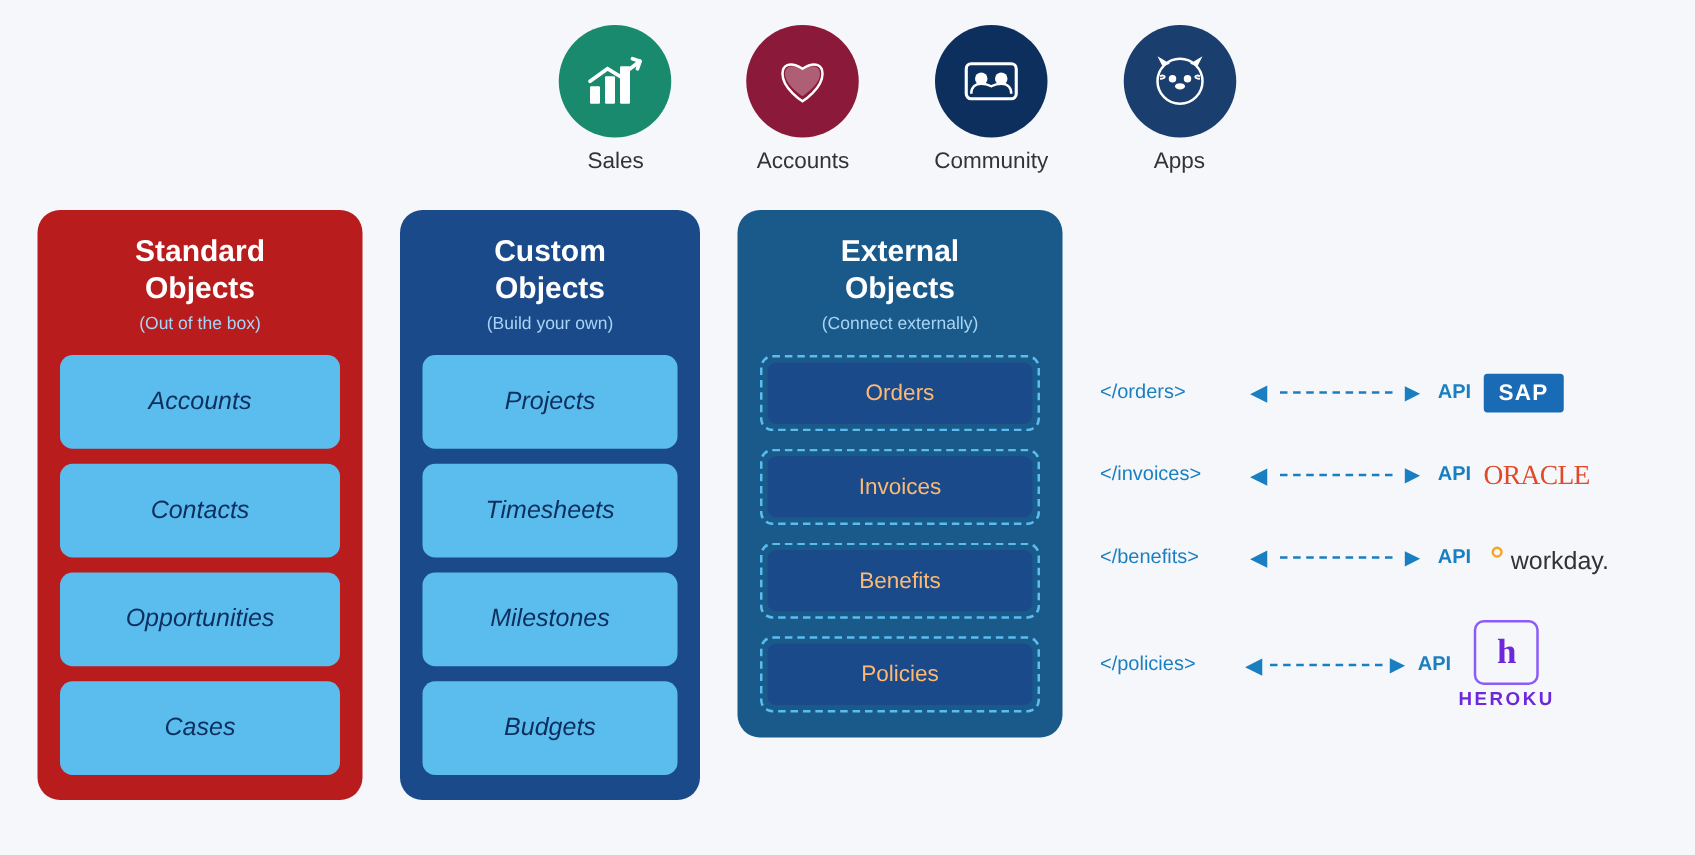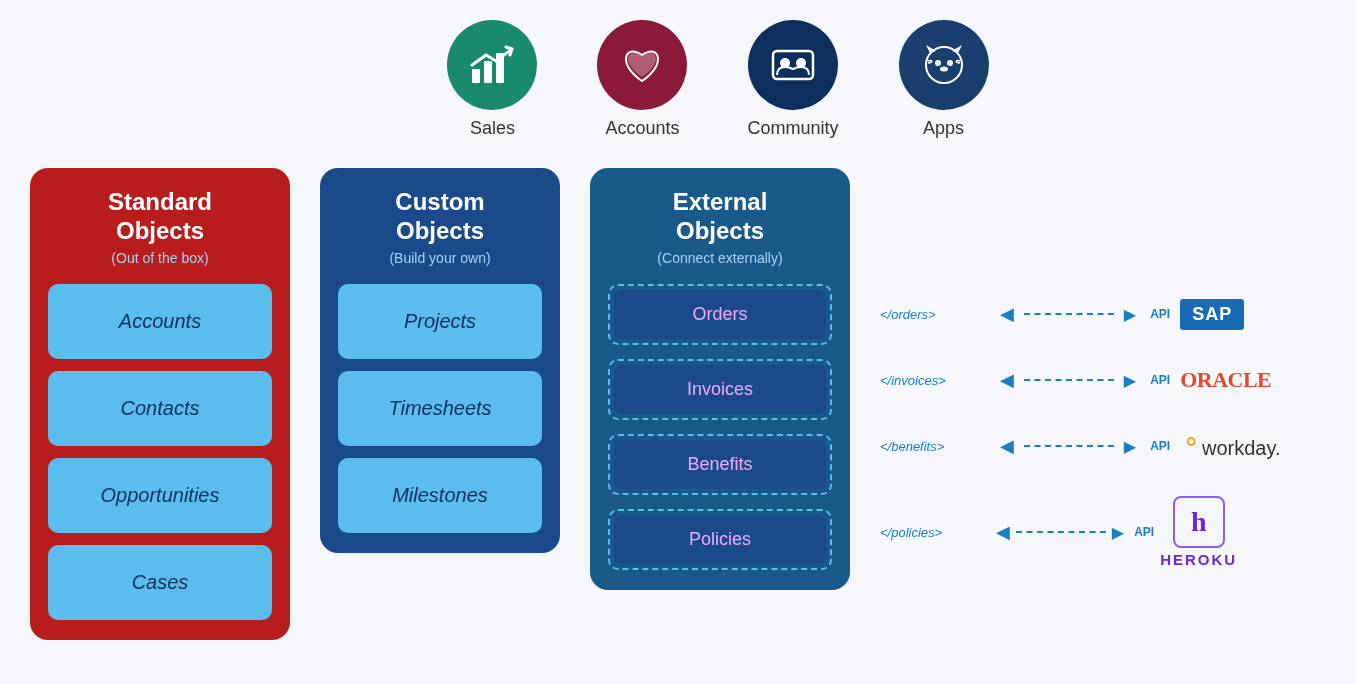--- a/index.html
+++ b/index.html
@@ -106,21 +106,21 @@
     .external-item-wrapper:last-child { margin-bottom: 0; }
 
     .dashed-box {
       border: 2.5px dashed #5bbdee;
       border-radius: 10px;
       padding: 4px;
     }
     .external-item-box {
       background: #1a4a8a;
       border-radius: 7px;
-      color: #f0abfc;
+      color: #fdba74;
       font-size: 18px;
       font-weight: 500;
       text-align: center;
       padding: 14px 10px;
     }
 
     
     .right-section {
       display: flex;
       flex-direction: column;
@@ -141,30 +141,29 @@
       font-size: 18px;
     }
 
     .arrow-right {
       color: #1a7fc1;
       font-size: 16px;
     }
 
     .tag-label {
       color: #1a7fc1;
-      font-size: 13px;
-      font-style: italic;
+      font-size: 16px;
       white-space: nowrap;
       min-width: 110px;
     }
 
     .api-badge {
       color: #1a7fc1;
       font-weight: 700;
-      font-size: 12px;
+      font-size: 16px;
       margin-left: 4px;
     }
   </style>
 </head>
 <body>
 
 <div class="top-icons">
 
   <div class="icon-item">
     <div class="icon-circle" style="background:#1a8a6e;">
@@ -233,20 +232,21 @@
     <div class="item-box">Opportunities</div>
     <div class="item-box">Cases</div>
   </div>
 
   <div class="objects-column custom-col">
     <div class="col-title">Custom<br>Objects</div>
     <div class="col-subtitle">(Build your own)</div>
     <div class="item-box">Projects</div>
     <div class="item-box">Timesheets</div>
     <div class="item-box">Milestones</div>
+    <div class="item-box">Budgets</div>
   </div>
 
   <div class="objects-column external-col">
     <div class="col-title">External<br>Objects</div>
     <div class="col-subtitle">(Connect externally)</div>
     <div class="external-item-wrapper">
       <div class="dashed-box">
         <div class="external-item-box">Orders</div>
       </div>
     </div>
@@ -277,21 +277,21 @@
       <span class="api-badge">API</span>
       <div style="background:#1a6bb5;color:white;font-weight:900;font-size:18px;padding:5px 12px;border-radius:3px;letter-spacing:1px;">SAP</div>
     </div>
 
     <div class="api-row">
       <span class="tag-label">&lt;/invoices&gt;</span>
       <span class="arrow-left">◀</span>
       <span style="border-top:2.5px dashed #1a7fc1; width:90px; display:inline-block;"></span>
       <span class="arrow-right">▶</span>
       <span class="api-badge">API</span>
-      <div style="color:#e04a2a;font-weight:700;font-size:22px;letter-spacing:-0.5px;font-family:serif;">ORACLE</div>
+      <div style="color:#e04a2a;font-weight:400;font-size:22px;letter-spacing:-0.5px;font-family:serif;">ORACLE</div>
     </div>
 
     <div class="api-row">
       <span class="tag-label">&lt;/benefits&gt;</span>
       <span class="arrow-left">◀</span>
       <span style="border-top:2.5px dashed #1a7fc1; width:90px; display:inline-block;"></span>
       <span class="arrow-right">▶</span>
       <span class="api-badge">API</span>
       <div style="font-size:20px;color:#333;font-weight:400;">
         <span style="color:#f5a623;font-size:26px;display:inline-block;transform:translateY(-4px);">⚬</span>workday<span style="color:#333">.</span>

